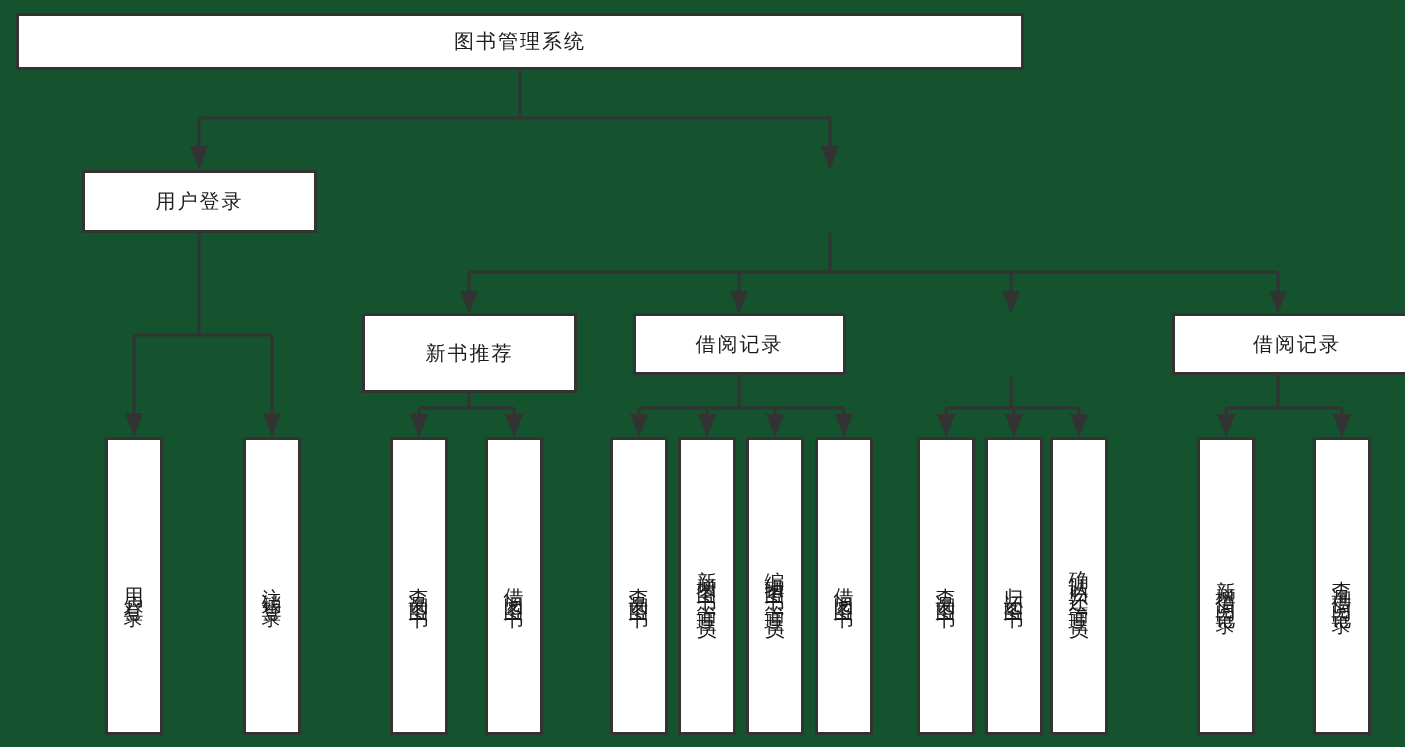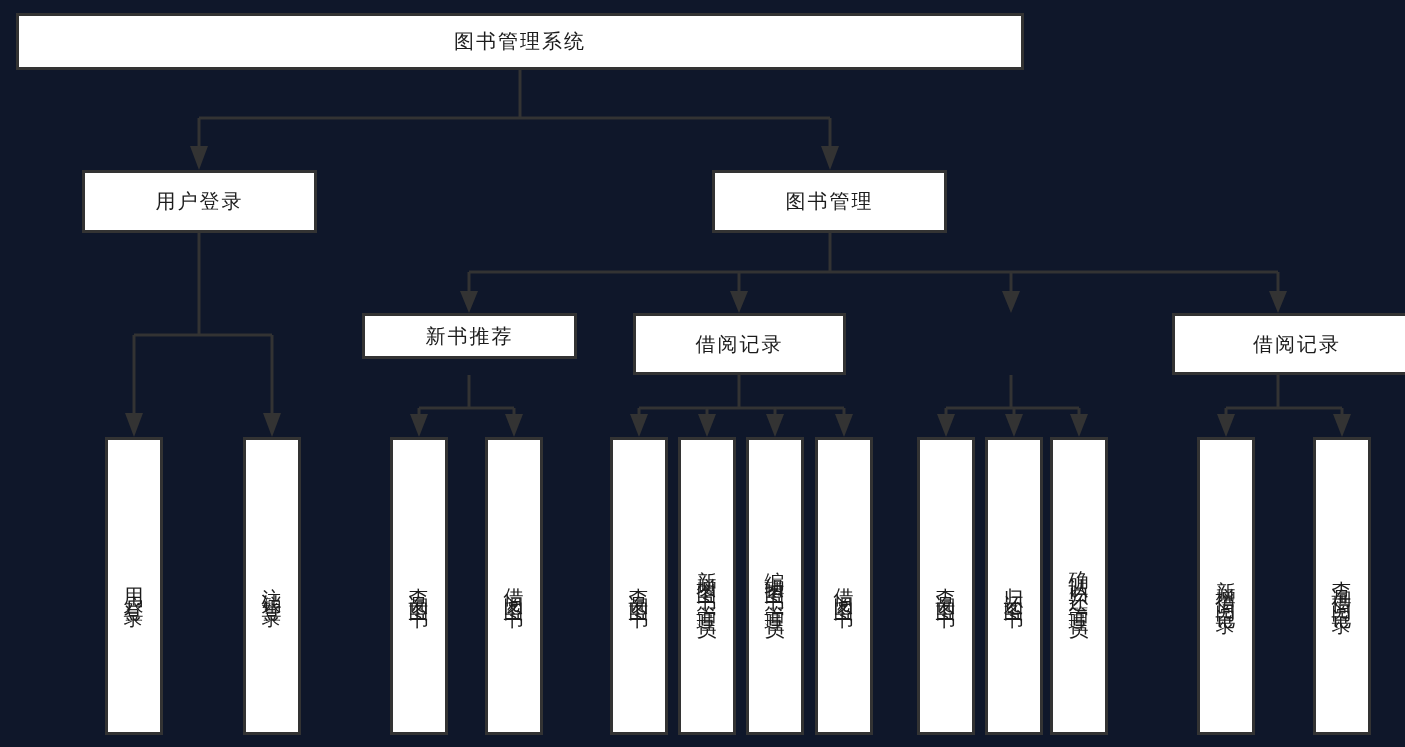--- a/index.html
+++ b/index.html
@@ -4,21 +4,21 @@
 <style>
   html, body {
     margin: 0;
     padding: 0;
     background: #ffffff;
   }
   #stage {
     position: relative;
     width: 1405px;
     height: 747px;
-    background: #0f172a;
+    background: #14532d;
     font-family: Liberation Serif, serif;
     overflow: hidden;
   }
   #connectors {
     position: absolute;
     left: 0;
     top: 0;
     width: 1405px;
     height: 747px;
   }
@@ -122,23 +122,22 @@
       <polygon points="1005,414 1023,414 1014,437"></polygon>
       <polygon points="1070,414 1088,414 1079,437"></polygon>
       <polygon points="1217,414 1235,414 1226,437"></polygon>
       <polygon points="1333,414 1351,414 1342,437"></polygon>
     </g>
   </svg>
 
   <div class="node" style="left:16px; top:13px; width:1008px; height:57px;">图书管理系统</div>
 
   <div class="node" style="left:82px; top:170px; width:235px; height:63px;">用户登录</div>
-  <div class="node" style="left:712px; top:170px; width:235px; height:63px;">图书管理</div>
 
-  <div class="node" style="left:362px; top:313px; width:215px; height:46px;">新书推荐</div>
+  <div class="node" style="left:362px; top:313px; width:215px; height:80px;">新书推荐</div>
   <div class="node" style="left:633px; top:313px; width:213px; height:62px;">借阅记录</div>
   <div class="node" style="left:1172px; top:313px; width:250px; height:62px;">借阅记录</div>
 
   <div class="node leaf" style="left:105px; top:437px; width:58px; height:298px;">用户登录</div>
   <div class="node leaf" style="left:243px; top:437px; width:58px; height:298px;">注销登录</div>
 
   <div class="node leaf" style="left:390px; top:437px; width:58px; height:298px;">查询图书</div>
   <div class="node leaf" style="left:485px; top:437px; width:58px; height:298px;">借阅图书</div>
 
   <div class="node leaf" style="left:610px; top:437px; width:58px; height:298px;">查询图书</div>

